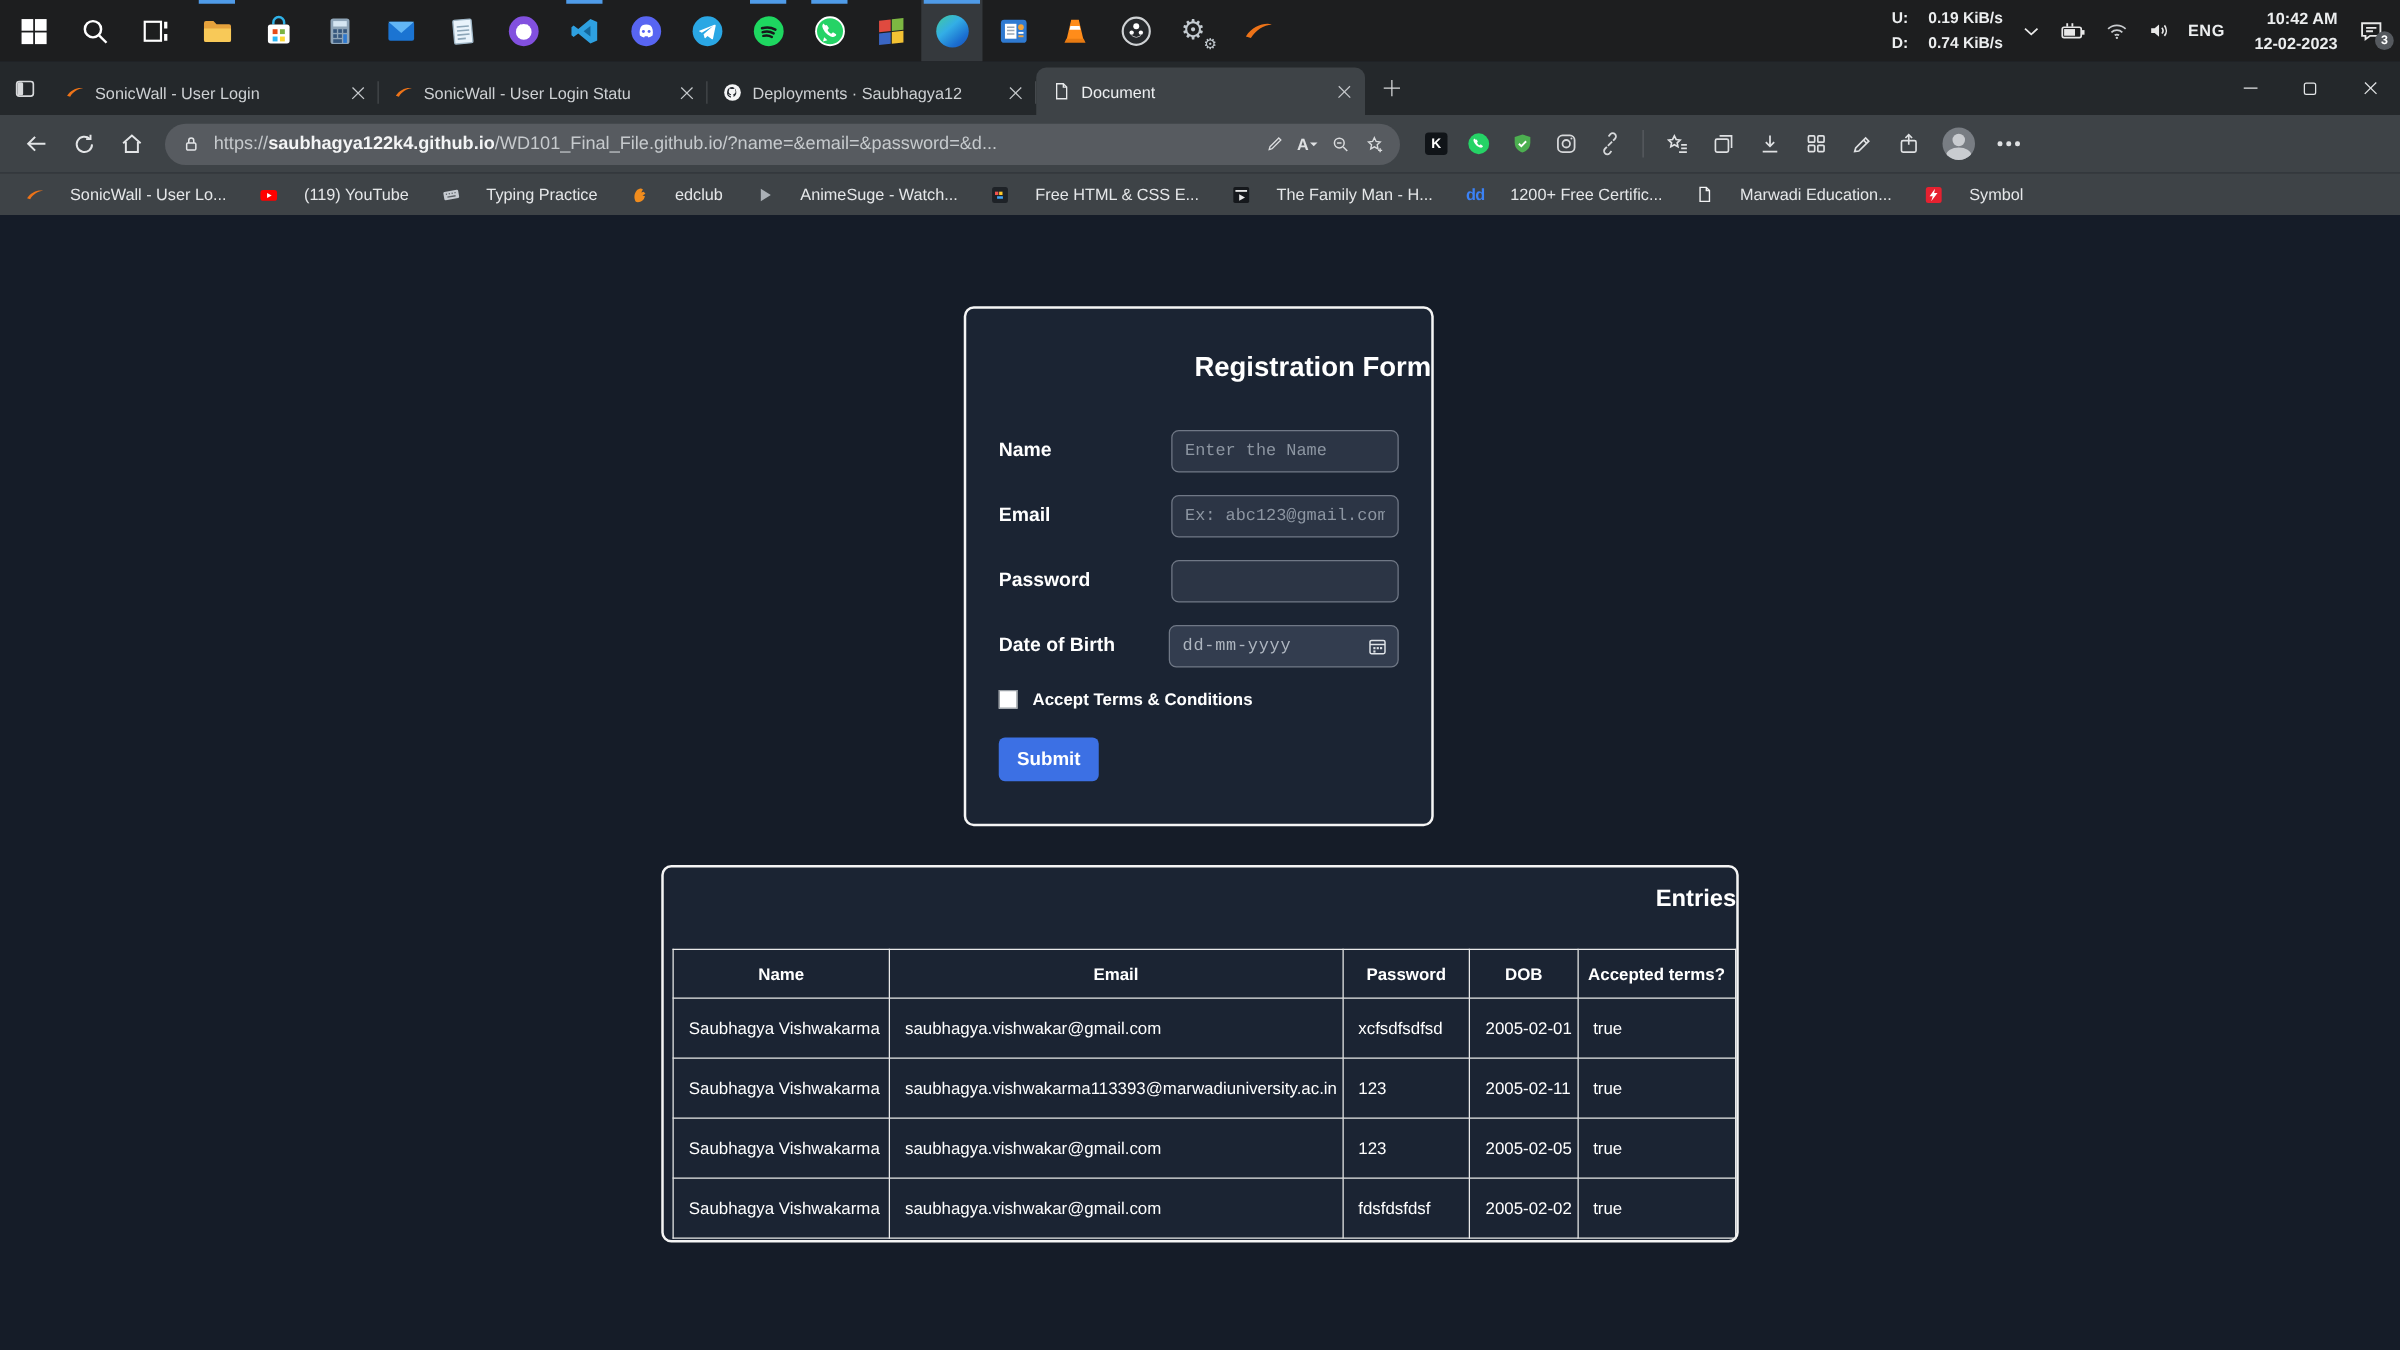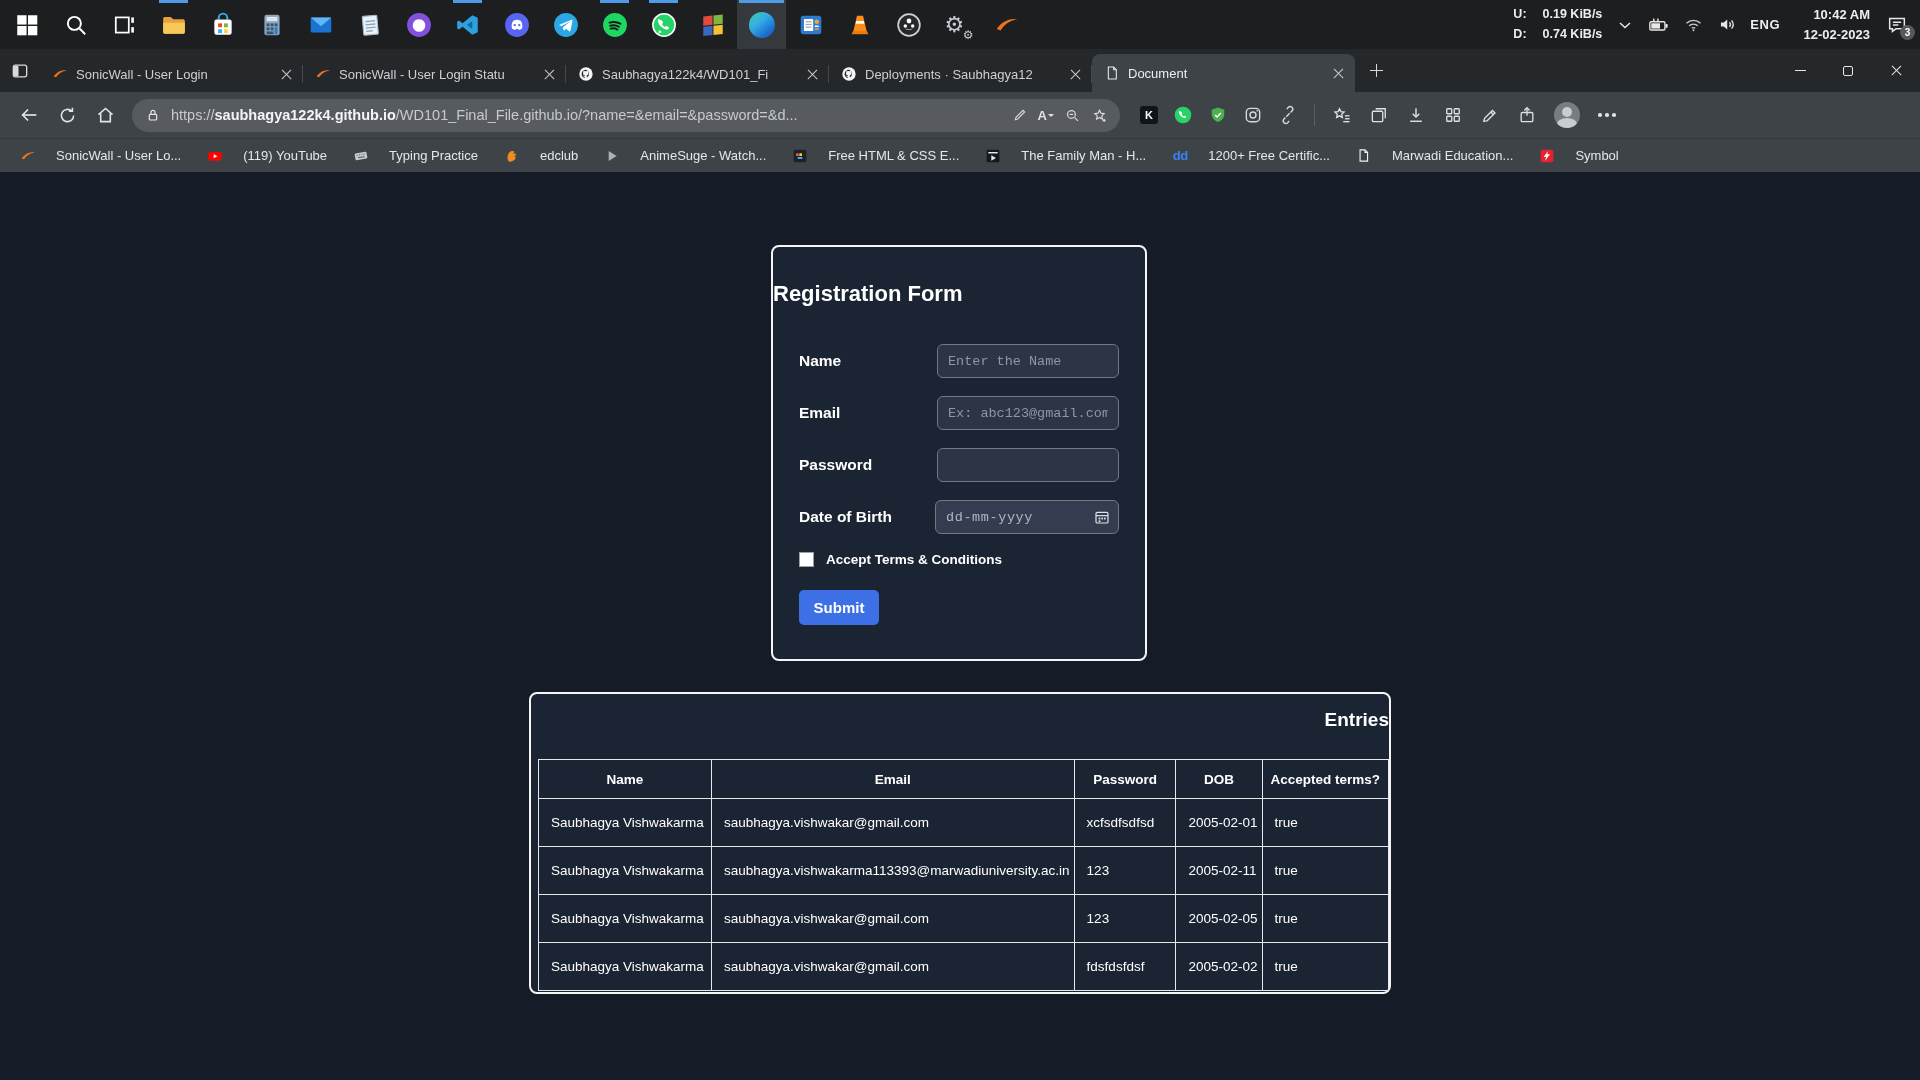--- a/index.html
+++ b/index.html
@@ -76,21 +76,21 @@
 
   
   .bookmarks{position:absolute;top:138px;left:0;width:1920px;height:34px;background:var(--chrome-bg);border-top:1px solid #35393c;display:flex;align-items:center;padding-left:10px;gap:6px}
   .bm{display:flex;align-items:center;gap:20px;height:26px;padding:0 10px;color:#e5e7e9;font-size:13px;border-radius:4px;cursor:pointer;white-space:nowrap}
   .bmfav{width:16px;height:16px;flex:0 0 16px;display:flex;align-items:center;justify-content:center}
   .ddtxt{color:#3b82f6;font-weight:700;font-size:13px;letter-spacing:-.5px}
 
   
   .page{position:absolute;top:172px;left:0;width:1920px;height:908px;background:var(--page-bg);color:#fff}
   .form-card{position:absolute;left:771px;top:73px;width:376px;height:416px;background:var(--card-bg);border:2px solid var(--card-border);border-radius:8px}
-  .form-title{margin-top:34px;text-align:left;font-size:22px;font-weight:700}
+  .form-title{margin-top:34px;text-align:right;font-size:22px;font-weight:700}
   .form-rows{margin-top:37px}
   .frow{display:flex;align-items:center;margin:0 26px 18px}
   .frow label{font-size:15.5px;font-weight:700}
   .inp{margin-left:auto;width:182px;height:34px;background:#2c3545;border:1px solid #707886;border-radius:6px;color:#c9d1d9;font-size:13.5px;padding:0 10px;outline:none;font-family:Liberation Mono, monospace}
   .inp::placeholder{color:#8d96a2}
   .dob-wrap{margin-left:auto;position:relative;width:184px}
   .dob-wrap .inp{margin-left:0;width:184px;background:#333d4f;letter-spacing:.6px;color:#aeb6c0;padding-right:30px}
   .cal-ico{position:absolute;right:9px;top:9px;width:16px;height:16px;color:#dfe3e7;cursor:pointer}
   .terms{display:flex;align-items:center;gap:12px;margin:4px 26px 0}
   .terms input{appearance:none;-webkit-appearance:none;width:15px;height:15px;background:#fff;border:1px solid #9aa0a6;cursor:pointer}
@@ -382,32 +382,20 @@
         <span class="xi"></span>
       </span>
   </div>
   <div class="tab">
     <span class="fav">
         <svg viewBox="0 0 24 24">
           <path d="M2.5 15.8C7.5 8 16.5 5.3 21.8 7c-6.3.4-12 4.2-15.6 10z" fill="#ed7318"></path>
         </svg>
       </span>
     <span class="title">SonicWall - User Login Statu</span>
-    <span class="xbtn">
-        <span class="xi"></span>
-      </span>
-  </div>
-  <div class="tab">
-    <span class="fav">
-        <svg viewBox="0 0 24 24">
-          <circle cx="12" cy="12" r="10" fill="#f4f5f6"></circle>
-          <path d="M12 5.5a6.5 6.5 0 0 0-2 12.7v-2.2c-1.8.4-2.2-.9-2.2-.9-.3-.8-.7-1-.7-1-.6-.4 0-.4 0-.4.7 0 1 .7 1 .7.6 1 1.6.7 2 .6 0-.5.2-.8.4-1-1.5-.2-3-.8-3-3.2 0-.7.2-1.3.6-1.8 0-.2-.3-.9.1-1.8 0 0 .5-.2 1.8.7a6 6 0 0 1 3.2 0c1.3-.9 1.8-.7 1.8-.7.4.9.1 1.6.1 1.8.4.5.6 1.1.6 1.8 0 2.4-1.5 3-3 3.2.3.2.5.7.5 1.3v2.1A6.5 6.5 0 0 0 12 5.5z" fill="#24292f"></path>
-        </svg>
-      </span>
-    <span class="title">Saubhagya122k4/WD101_Fi</span>
     <span class="xbtn">
         <span class="xi"></span>
       </span>
   </div>
   <div class="tab">
     <span class="fav">
         <svg viewBox="0 0 24 24">
           <circle cx="12" cy="12" r="10" fill="#f4f5f6"></circle>
           <path d="M12 5.5a6.5 6.5 0 0 0-2 12.7v-2.2c-1.8.4-2.2-.9-2.2-.9-.3-.8-.7-1-.7-1-.6-.4 0-.4 0-.4.7 0 1 .7 1 .7.6 1 1.6.7 2 .6 0-.5.2-.8.4-1-1.5-.2-3-.8-3-3.2 0-.7.2-1.3.6-1.8 0-.2-.3-.9.1-1.8 0 0 .5-.2 1.8.7a6 6 0 0 1 3.2 0c1.3-.9 1.8-.7 1.8-.7.4.9.1 1.6.1 1.8.4.5.6 1.1.6 1.8 0 2.4-1.5 3-3 3.2.3.2.5.7.5 1.3v2.1A6.5 6.5 0 0 0 12 5.5z" fill="#24292f"></path>
         </svg>

